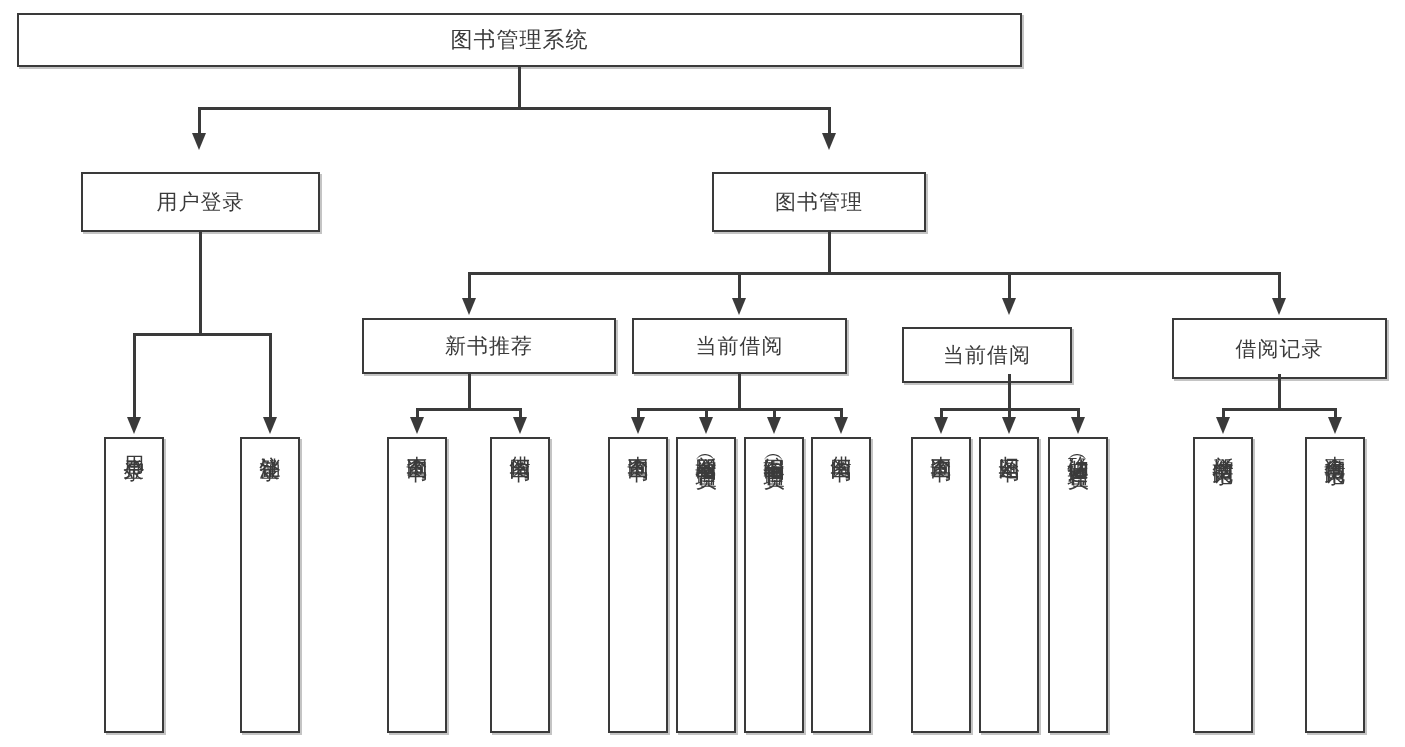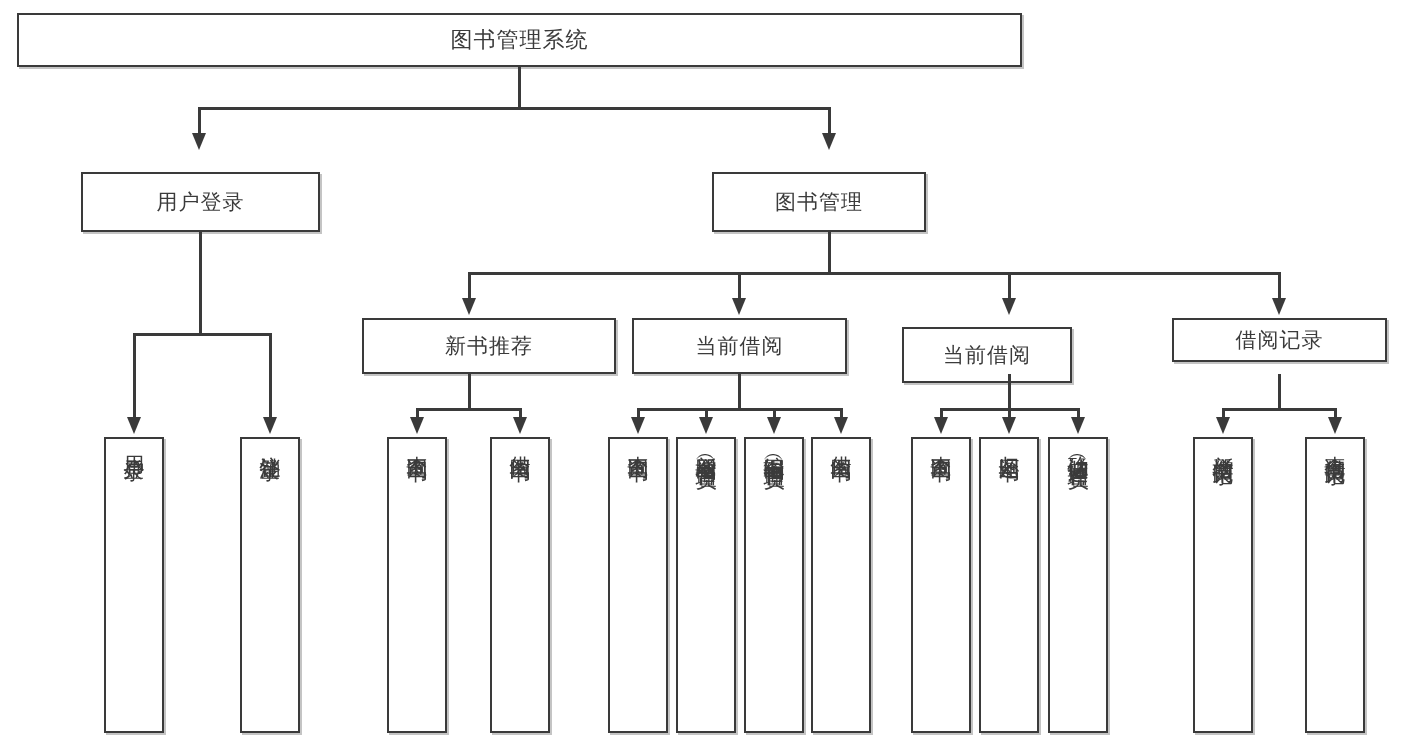--- a/index.html
+++ b/index.html
@@ -75,21 +75,21 @@
 
   <div class="node shadow" style="left:362px;top:318px;width:254px;height:56px;">
     <span class="label-h">新书推荐</span>
   </div>
   <div class="node shadow" style="left:632px;top:318px;width:215px;height:56px;">
     <span class="label-h">当前借阅</span>
   </div>
   <div class="node shadow" style="left:902px;top:327px;width:170px;height:56px;">
     <span class="label-h">当前借阅</span>
   </div>
-  <div class="node shadow" style="left:1172px;top:318px;width:215px;height:44px;">
+  <div class="node shadow" style="left:1172px;top:318px;width:215px;height:61px;">
     <span class="label-h">借阅记录</span>
   </div>
 
   <div class="line vline" style="left:468px;top:374px;height:36px;"></div>
   <div class="line hline" style="left:416px;top:408px;width:105px;"></div>
   <div class="line vline" style="left:416px;top:408px;height:11px;"></div>
   <div class="arrow" style="left:410px;top:417px;"></div>
   <div class="line vline" style="left:519px;top:408px;height:11px;"></div>
   <div class="arrow" style="left:513px;top:417px;"></div>
 

